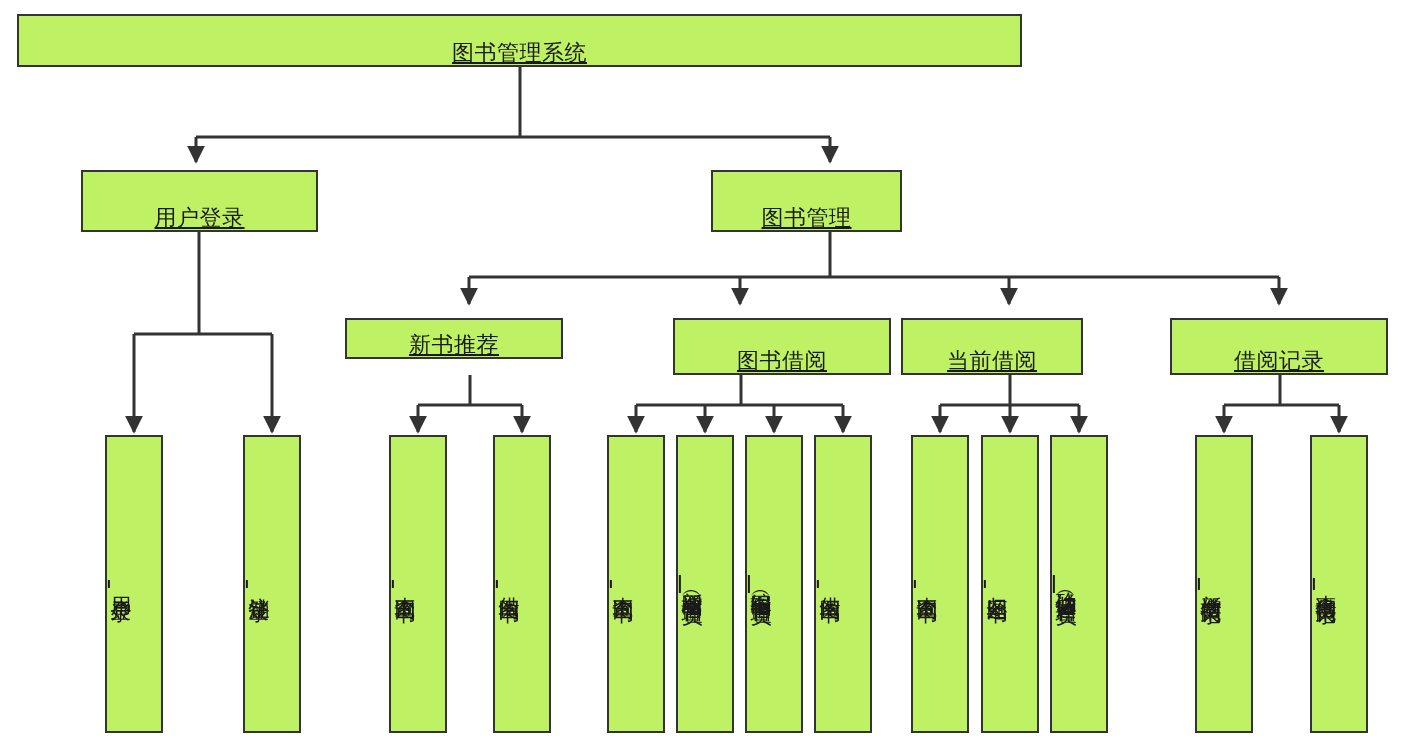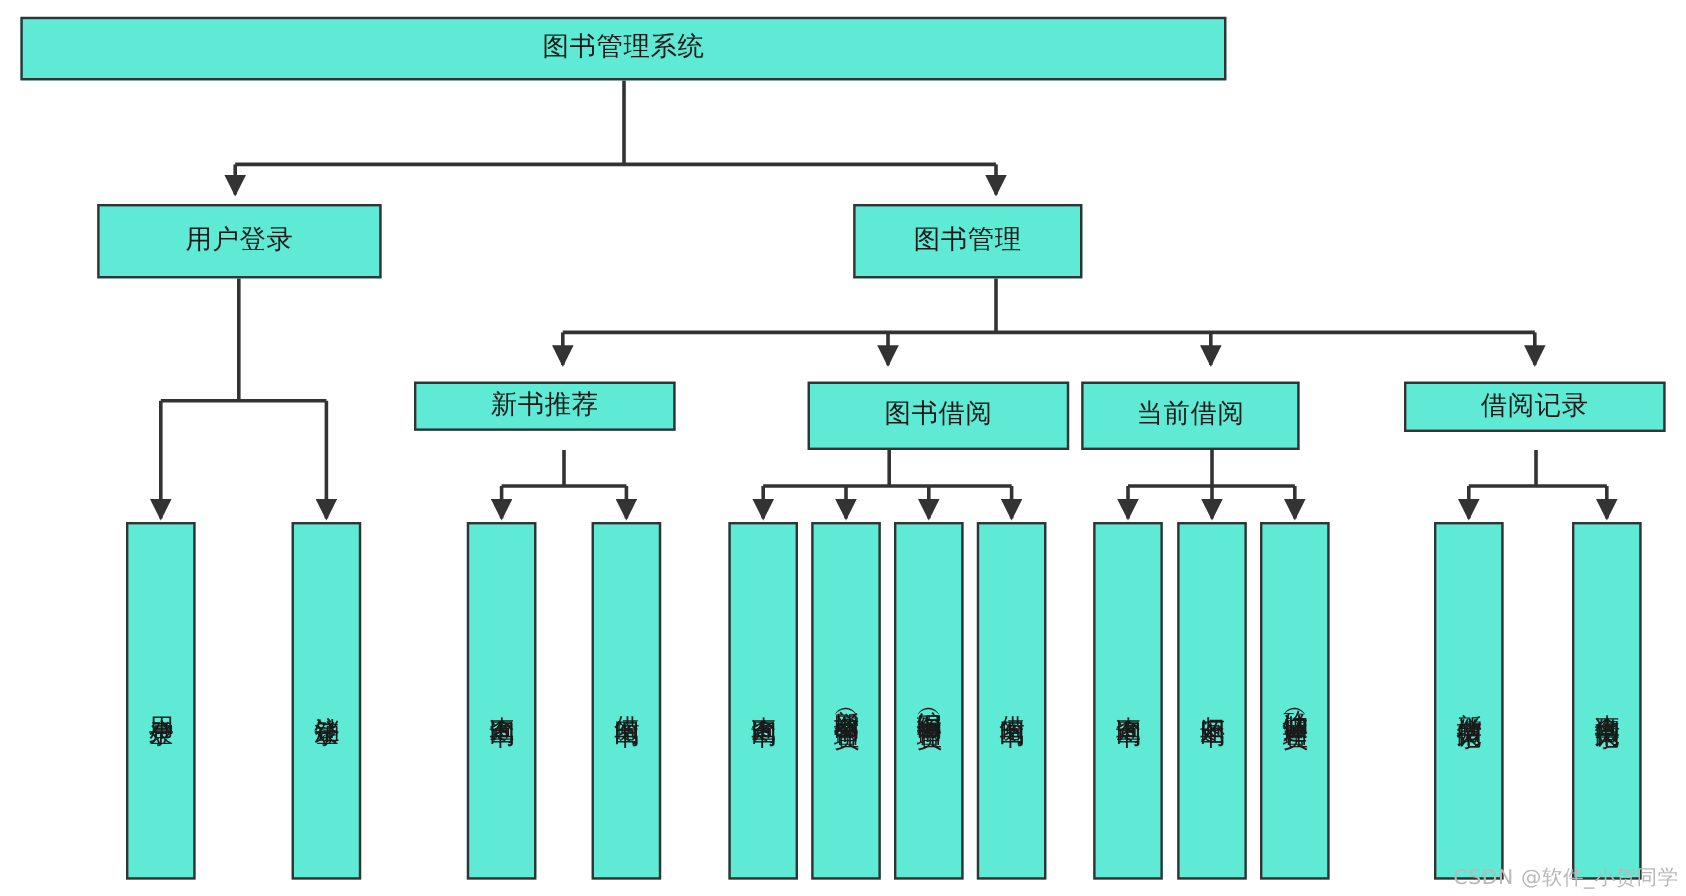--- a/index.html
+++ b/index.html
@@ -21,25 +21,26 @@
     position: absolute;
     left: 0;
     top: 0;
     width: 1405px;
     height: 747px;
   }
   .node {
     position: absolute;
     box-sizing: border-box;
     border: 2px solid #333333;
-    background: #5eead4;
+    background: #bef264;
     display: flex;
-    align-items: center;
+    align-items: flex-end;
     justify-content: center;
     color: #1a1a1a;
+    text-decoration: underline;
   }
   .node-h {
     font-size: 22px;
     line-height: 1.1;
     letter-spacing: 0.5px;
     white-space: nowrap;
   }
   .node-v {
     writing-mode: vertical-rl;
     text-orientation: upright;
@@ -128,21 +129,21 @@
 
   <div class="node node-h" style="left:345px; top:318px; width:218px; height:41px;">
     <span>新书推荐</span>
   </div>
   <div class="node node-h" style="left:632px; top:318px; width:218px; height:57px;margin-left:41px;">
     <span>图书借阅</span>
   </div>
   <div class="node node-h" style="left:901px; top:318px; width:182px; height:57px;">
     <span>当前借阅</span>
   </div>
-  <div class="node node-h" style="left:1170px; top:318px; width:218px; height:42px;">
+  <div class="node node-h" style="left:1170px; top:318px; width:218px; height:57px;">
     <span>借阅记录</span>
   </div>
 
   <div class="node node-v" style="left:105px; top:435px; width:58px; height:298px;">
     <span>用户登录</span>
   </div>
   <div class="node node-v" style="left:243px; top:435px; width:58px; height:298px;">
     <span>注销登录</span>
   </div>
 
@@ -176,15 +177,14 @@
     <span>确认归还（管理员）</span>
   </div>
 
   <div class="node node-v" style="left:1195px; top:435px; width:58px; height:298px;">
     <span>新增借阅记录</span>
   </div>
   <div class="node node-v" style="left:1310px; top:435px; width:58px; height:298px;">
     <span>查询借阅记录</span>
   </div>
 
-  <div class="watermark">CSDN @软件_小贺同学</div>
 
 </div>
 
 </body></html>

